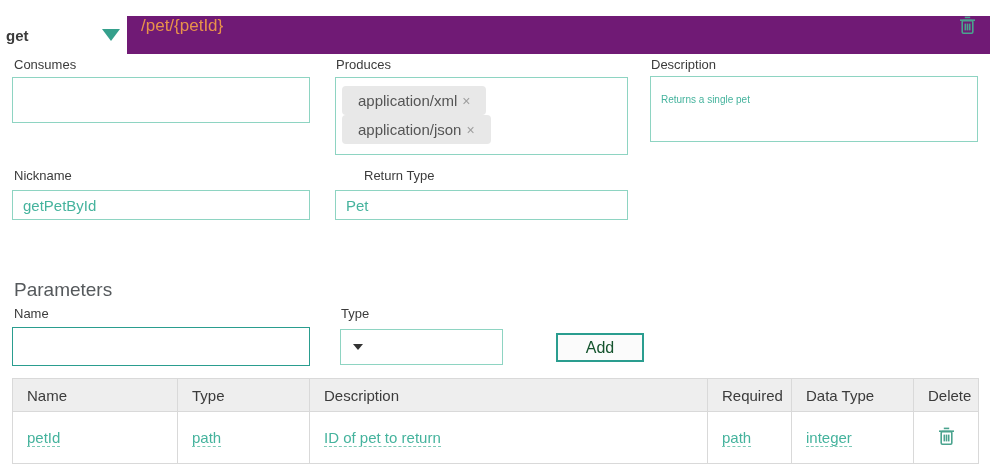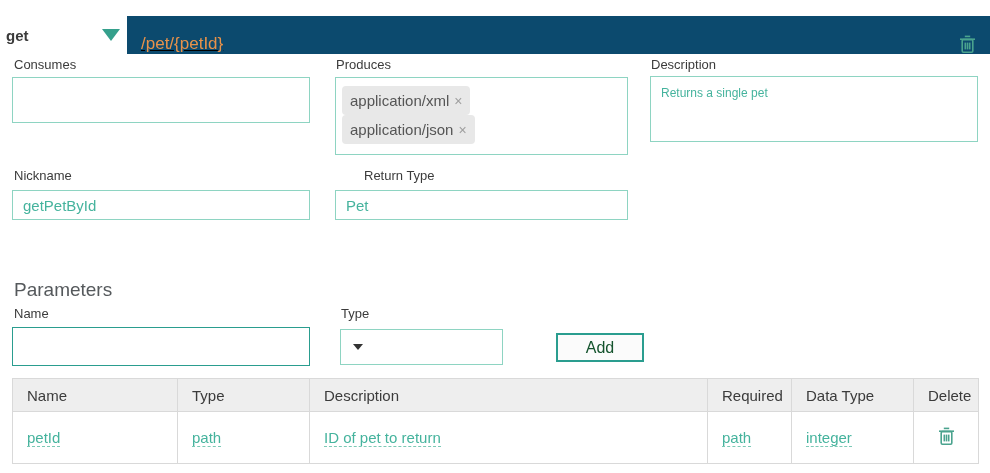--- a/index.html
+++ b/index.html
@@ -8,40 +8,40 @@
   .page { position: relative; width: 990px; height: 473px; overflow: hidden; }
 
   
   .topbar { position: absolute; left: 0; top: 16px; width: 990px; height: 38px;
     display: flex; align-items: stretch; }
   .method-dd { width: 127px; display: flex; align-items: center;
     justify-content: space-between; padding: 0 7px 0 6px; cursor: pointer; }
   .method-label { font-size: 15px; color: #3b3b3b; font-weight: bold; }
   .caret-down { width: 0; height: 0; border-left: 9px solid transparent;
     border-right: 9px solid transparent; border-top: 12px solid #35a08c; }
-  .path-wrap { flex: 1; background: #0c4a6e; display: flex; align-items: flex-end; text-decoration: underline; }
+  .path-wrap { flex: 1; background: #701a75; display: flex; align-items: flex-start; }
   .path-input { flex: 1; background: transparent; border: none; outline: none;
     font-family: "Liberation Sans", sans-serif;
     font-size: 17px; color: #e8924a; padding-left: 14px; }
   .icon-btn { background: none; border: none; cursor: pointer; padding: 0 14px 0 6px;
     display: flex; align-items: center; }
 
   
   .f-label { position: absolute; font-size: 13px; font-weight: normal; color: #3b3b3b; }
   .t-input { position: absolute; border: 1px solid #8ed4c2; background: #fff;
     font-family: "Liberation Sans", sans-serif; font-size: 15px; color: #45b39d;
     outline: none; padding: 0 10px; }
   .t-area { position: absolute; border: 1px solid #8ed4c2; background: #fff;
-    font-family: "Liberation Sans", sans-serif; font-size: 12px; color: #45b39d;
-    outline: none; padding: 9px 10px; resize: none; }
+    font-family: "Liberation Sans", sans-serif; font-size: 10px; color: #45b39d;
+    outline: none; padding: 17px 10px; resize: none; }
 
   .tagbox { position: absolute; left: 335px; top: 77px; width: 293px; height: 78px;
     border: 1px solid #8ed4c2; background: #fff; padding: 8px 6px; }
   .tag { display: inline-block; background: #e8e8e8; border-radius: 4px;
-    padding: 6px 8px; margin-right: 7px; font-size: 15px; color: #555; }
+    padding: 6px 16px; margin-right: 7px; font-size: 15px; color: #555; }
   .tag .x { color: #9e9e9e; margin-left: 5px; font-size: 14px; cursor: pointer; }
 
   .section-h { position: absolute; left: 14px; top: 279px; font-size: 19px;
     color: #55595c; font-weight: normal; }
 
   .dropdown { position: absolute; left: 340px; top: 329px; width: 163px; height: 36px;
     border: 1px solid #8ed4c2; background: #fff; display: flex; align-items: center;
     justify-content: space-between; padding: 0 12px; cursor: pointer; }
   .dropdown .sel { font-size: 15px; color: #333; }
   .caret-sm { width: 0; height: 0; border-left: 5px solid transparent;

